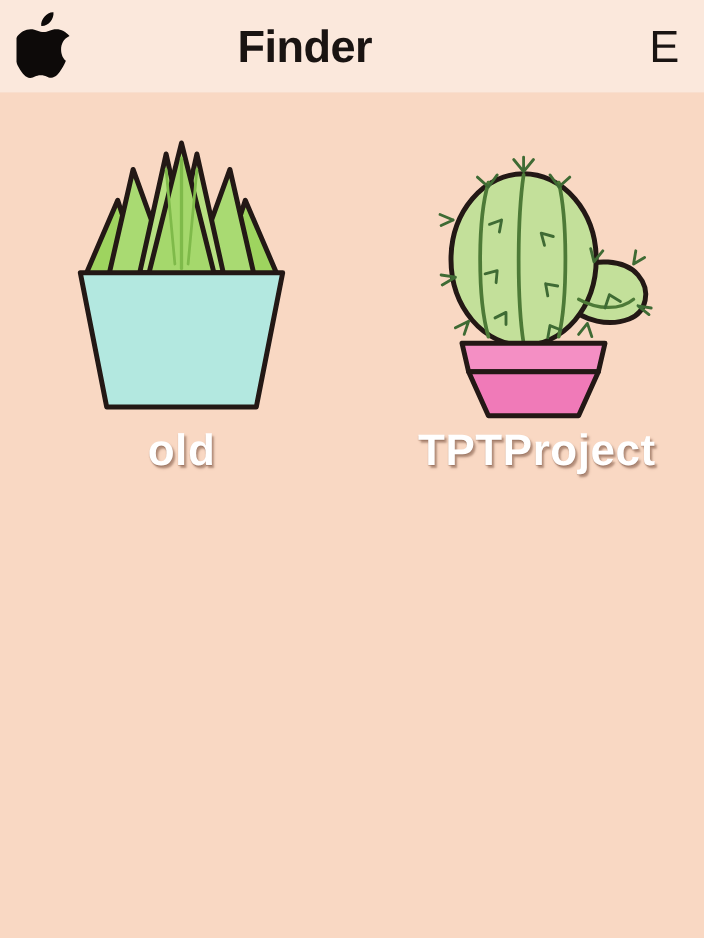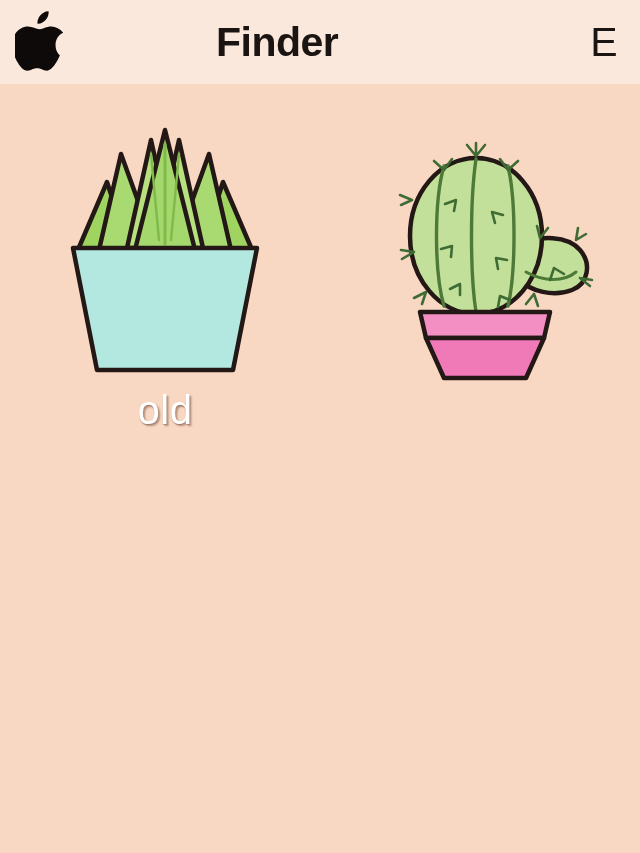--- a/index.html
+++ b/index.html
@@ -77,21 +77,21 @@
   #icon-tpt   { left: 390px; top: 126px; }
 
   .icon-art {
     width: 220px;
     height: 258px;
     display: block;
   }
   .icon-label {
     margin-top: 2px;
     color: #ffffff;
-    font-weight: normal;
+    font-weight: bold;
     font-size: 40px;
     line-height: 48px;
     letter-spacing: 0.5px;
     text-shadow: 2px 2px 2px rgba(120, 80, 62, 0.55),
                  0 1px 1px rgba(120, 80, 62, 0.40);
     white-space: nowrap;
   }
   #icon-tpt .icon-label {
     text-align: left;
     margin-left: -10px;
@@ -197,15 +197,16 @@
             <path d="M190 152 l12 2 M190 152 l10 8"></path>
           </g>
 
           <path fill="#f48fc4" d="M30 186 L160 186 L154 212 L36 212 Z"></path>
 
           <path fill="#f07ab8" d="M36 212 L154 212 L136 252 L54 252 Z"></path>
         </g>
       </svg>
     </span>
 
+    <div class="icon-label">TPTProject</div>
   </div>
 
 </div>
 
 </body></html>

